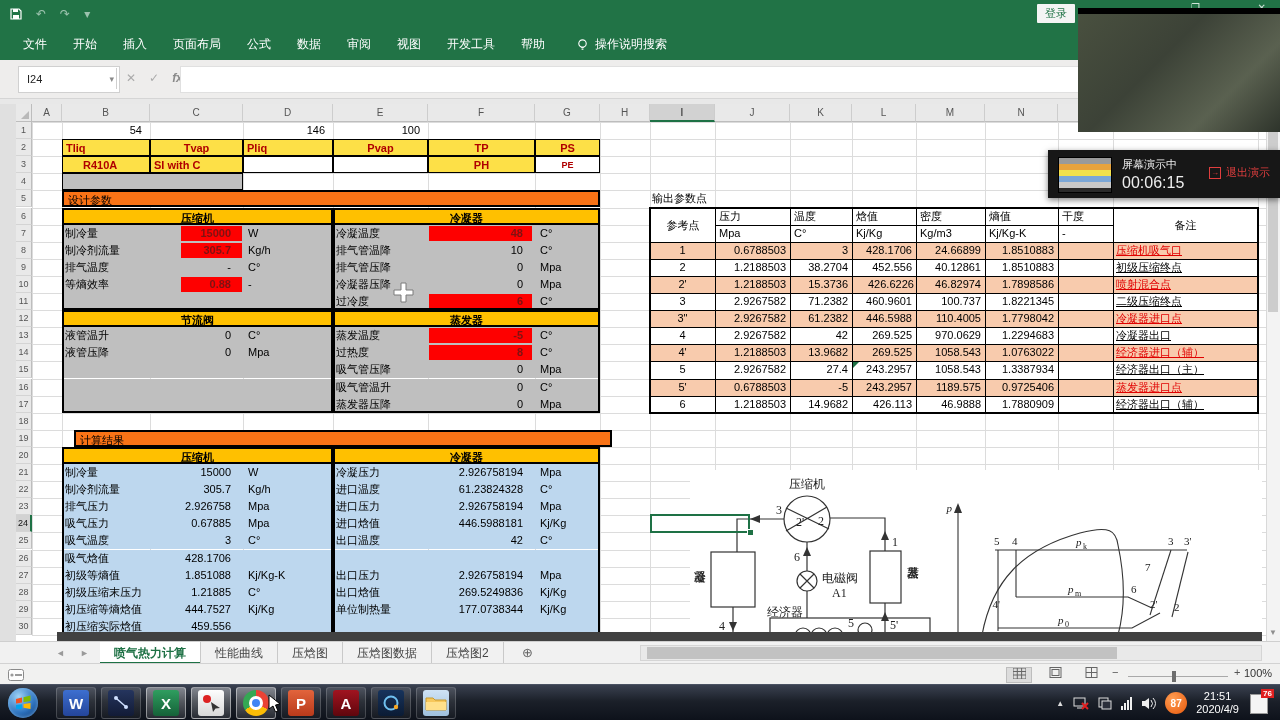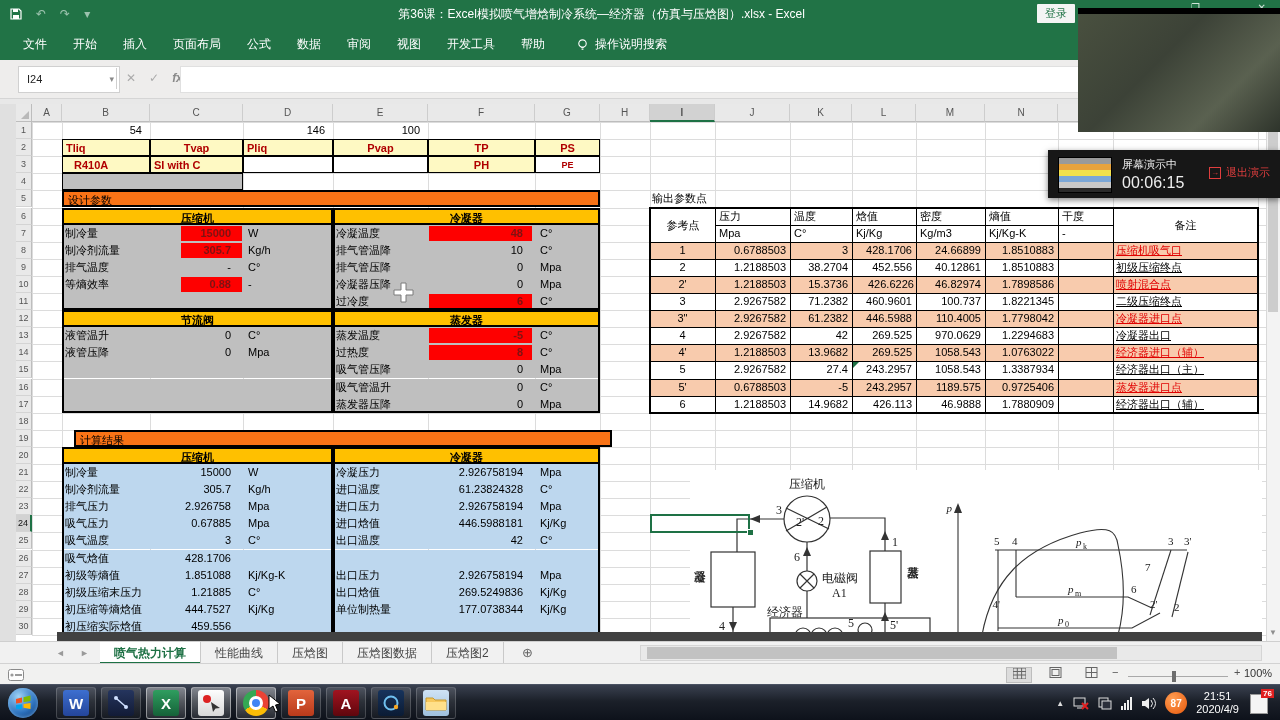--- a/index.html
+++ b/index.html
@@ -31,21 +31,21 @@
   .cell{position:absolute;font-size:11px;line-height:17px;color:#000;white-space:nowrap;box-sizing:border-box;}
   .colhdr{position:absolute;background:#e9e9e9;border-right:1px solid #cdcdcd;border-bottom:1px solid #bdbdbd;
           font-size:10px;line-height:17px;text-align:center;color:#555;box-sizing:border-box;}
   .colhdr.sel{background:#d2d2d2;border-bottom:2px solid #1e7145;color:#111;}
   .rowhdr{position:absolute;background:#e9e9e9;border-right:1px solid #bdbdbd;border-bottom:1px solid #d4d4d4;
           font-size:9px;line-height:17px;text-align:center;color:#555;box-sizing:border-box;}
   .rowhdr.sel{background:#d2d2d2;border-right:2px solid #1e7145;color:#111;}
   .corner{position:absolute;background:#e9e9e9;border-right:1px solid #bdbdbd;border-bottom:1px solid #bdbdbd;box-sizing:border-box;}
   .corner:after{content:"";position:absolute;right:2px;bottom:2px;border-left:8px solid transparent;border-bottom:8px solid #b9b9b9;}
   .vline,.hline{position:absolute;background:#dcdcdc;}
-  .tlcell{background:#fef9c3;border:1px solid #000;color:#b00000;font-weight:700;text-align:center;}
+  .tlcell{background:#fde047;border:1px solid #000;color:#b00000;font-weight:700;text-align:center;}
   .tlcell.pe{background:#fff;font-size:9px;line-height:16px;}
   .emptycell{border:1px solid #000;background:#fff;}
   .grayfill{background:#bfbfbf;border:1px solid #000;}
   .banner{background:#f97316;border:2px solid #000;padding-left:4px;}
   .blockhdr{background:#ffc000;border:2px solid #000;text-align:center;font-weight:700;}
   .rowbg.design{background:#bfbfbf;}
   .rowbg.result{background:#bdd7ee;}
   .redcell{background:#fe0000;}
   .pvalue{text-align:right;}
   .pvalue.redtx{color:#7e1212;font-weight:700;}
@@ -137,21 +137,20 @@
     <div class="qat">
       <svg width="12" height="12" viewBox="0 0 12 12">
           <path d="M1 1h8l2 2v8H1z" fill="none" stroke="#fff" stroke-width="1.2"></path>
           <rect x="3" y="7" width="6" height="4" fill="#fff"></rect>
           <rect x="3" y="1" width="5" height="3" fill="#fff"></rect>
         </svg>
       <span class="gi">↶</span>
       <span class="gi">↷</span>
       <span class="gi">▾</span>
     </div>
-    <div id="title">第36课：Excel模拟喷气增焓制冷系统—经济器（仿真与压焓图）.xlsx - Excel</div>
     <div id="login">登录</div>
     <span class="winctl" style="right:150px">▁</span>
     <span class="winctl" style="right:80px">❐</span>
     <span class="winctl" style="right:14px">✕</span>
   </div>
 
   <div id="ribbonrow">
     <div id="ribbon-tabs">
         <div class="rtab">文件</div>
         <div class="rtab">开始</div>
@@ -287,21 +286,21 @@
       <div class="rowhdr" style="left: 16px; top: 617.9px; width: 16px; height: 17.1px;">30</div>
       <div class="cell num" style="left: 62px; top: 122px; width: 88px; height: 17.1px; text-align: right; padding-right: 8px;">54</div>
       <div class="cell num" style="left: 243px; top: 122px; width: 90px; height: 17.1px; text-align: right; padding-right: 8px;">146</div>
       <div class="cell num" style="left: 333px; top: 122px; width: 95px; height: 17.1px; text-align: right; padding-right: 8px;">100</div>
       <div class="cell tlcell" style="left: 62px; top: 139.1px; width: 88px; height: 17.1px; text-align: left; padding-left: 3px;">Tliq</div>
       <div class="cell tlcell" style="left: 150px; top: 139.1px; width: 93px; height: 17.1px;">Tvap</div>
       <div class="cell tlcell" style="left: 243px; top: 139.1px; width: 90px; height: 17.1px; text-align: left; padding-left: 3px;">Pliq</div>
       <div class="cell tlcell" style="left: 333px; top: 139.1px; width: 95px; height: 17.1px;">Pvap</div>
       <div class="cell tlcell" style="left: 428px; top: 139.1px; width: 107px; height: 17.1px;">TP</div>
       <div class="cell tlcell" style="left: 535px; top: 139.1px; width: 65px; height: 17.1px;">PS</div>
-      <div class="cell tlcell" style="left: 62px; top: 156.2px; width: 88px; height: 17.1px; text-align: left; padding-left: 11px;">R410A</div>
+      <div class="cell tlcell" style="left: 62px; top: 156.2px; width: 88px; height: 17.1px; text-align: left; padding-left: 20px;">R410A</div>
       <div class="cell tlcell" style="left: 150px; top: 156.2px; width: 93px; height: 17.1px; text-align: left; padding-left: 3px;">SI with C</div>
       <div class="cell emptycell" style="left: 243px; top: 156.2px; width: 90px; height: 17.1px;"></div>
       <div class="cell emptycell" style="left: 333px; top: 156.2px; width: 95px; height: 17.1px;"></div>
       <div class="cell tlcell" style="left: 428px; top: 156.2px; width: 107px; height: 17.1px;">PH</div>
       <div class="cell tlcell pe" style="left: 535px; top: 156.2px; width: 65px; height: 17.1px;">PE</div>
       <div class="cell grayfill" style="left: 62px; top: 173.3px; width: 181px; height: 17.1px;"></div>
       <div class="cell banner" style="left: 62px; top: 190.4px; width: 538px; height: 17.1px;">设计参数</div>
       <div class="cell banner" style="left: 62px; top: 429.8px; width: 538px; height: 17.1px; margin-left: 12px;">计算结果</div>
       <div class="cell blockhdr" style="left: 62px; top: 207.5px; width: 271px; height: 17.1px;">压缩机</div>
       <div class="cell rowbg design" style="left: 62px; top: 224.6px; width: 271px; height: 17.1px;"></div>

